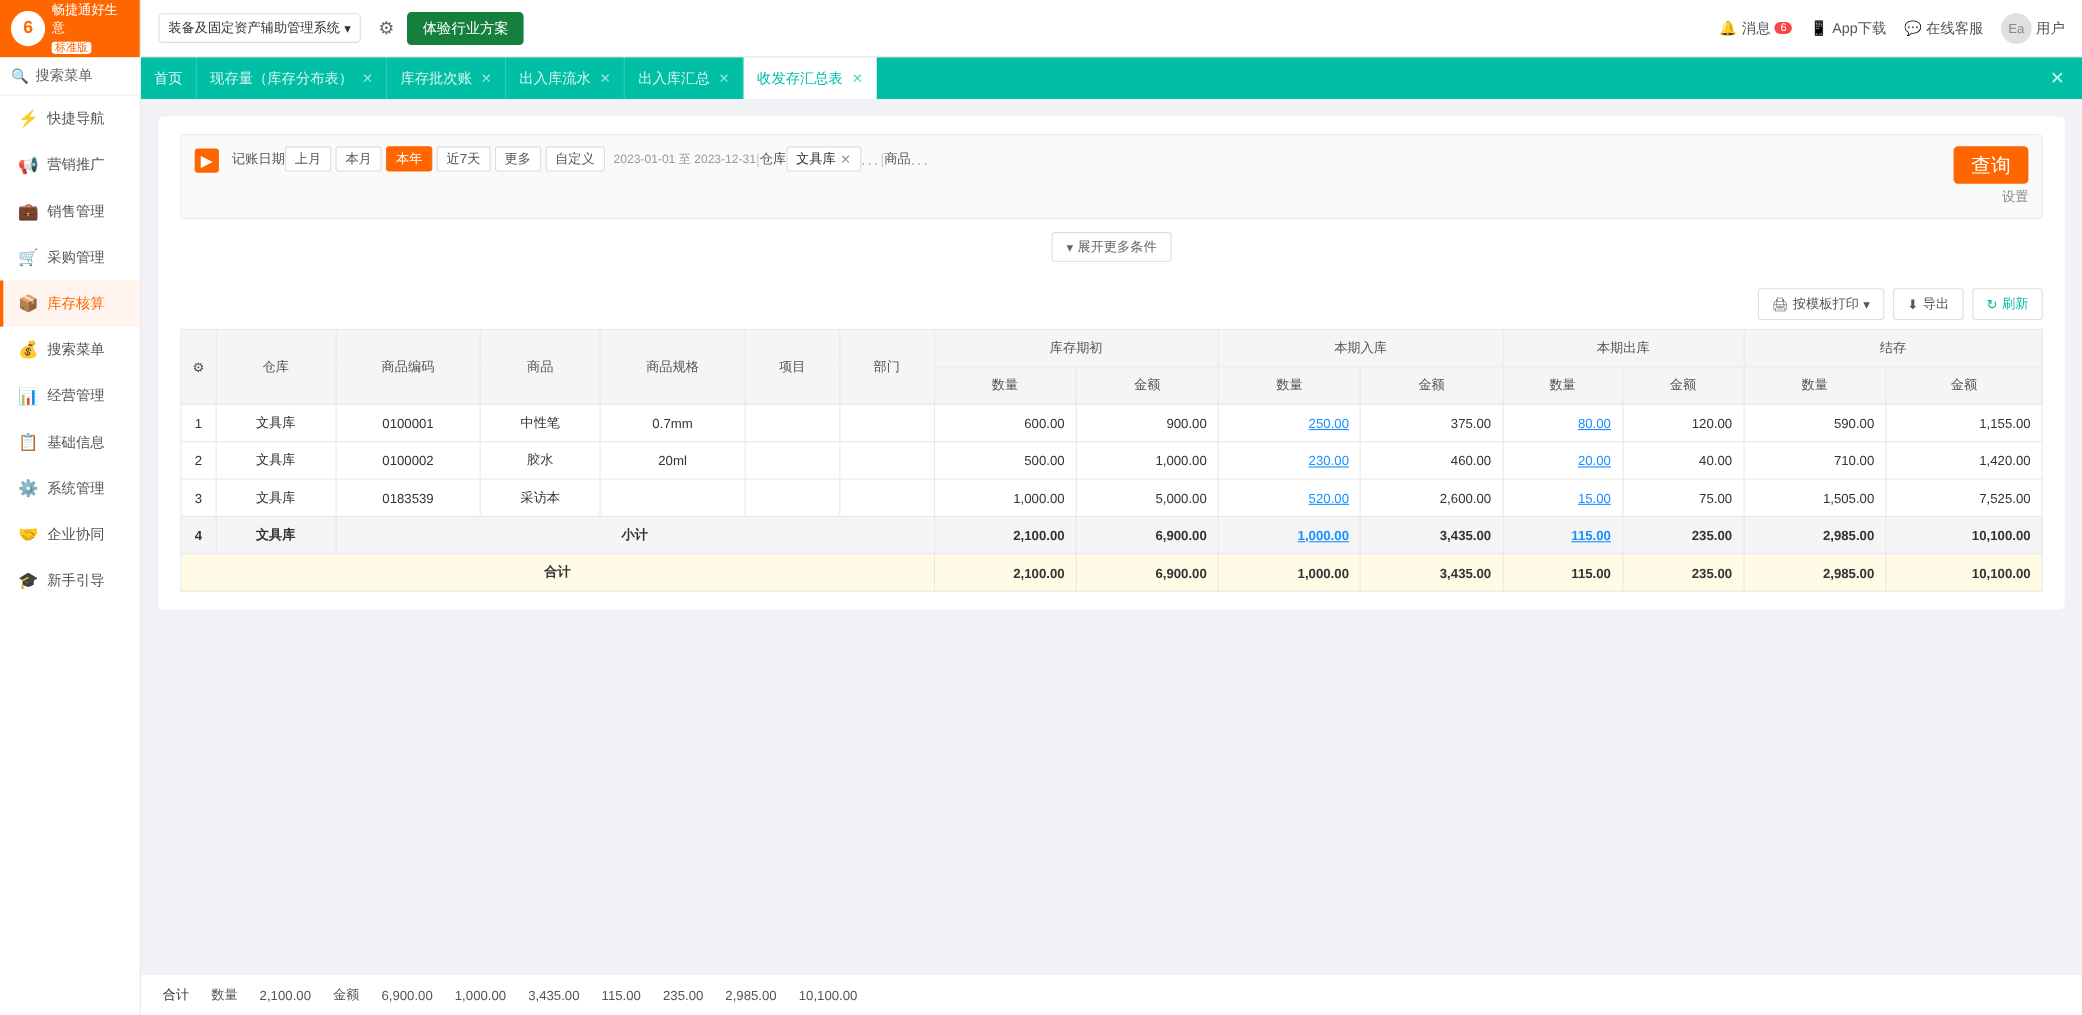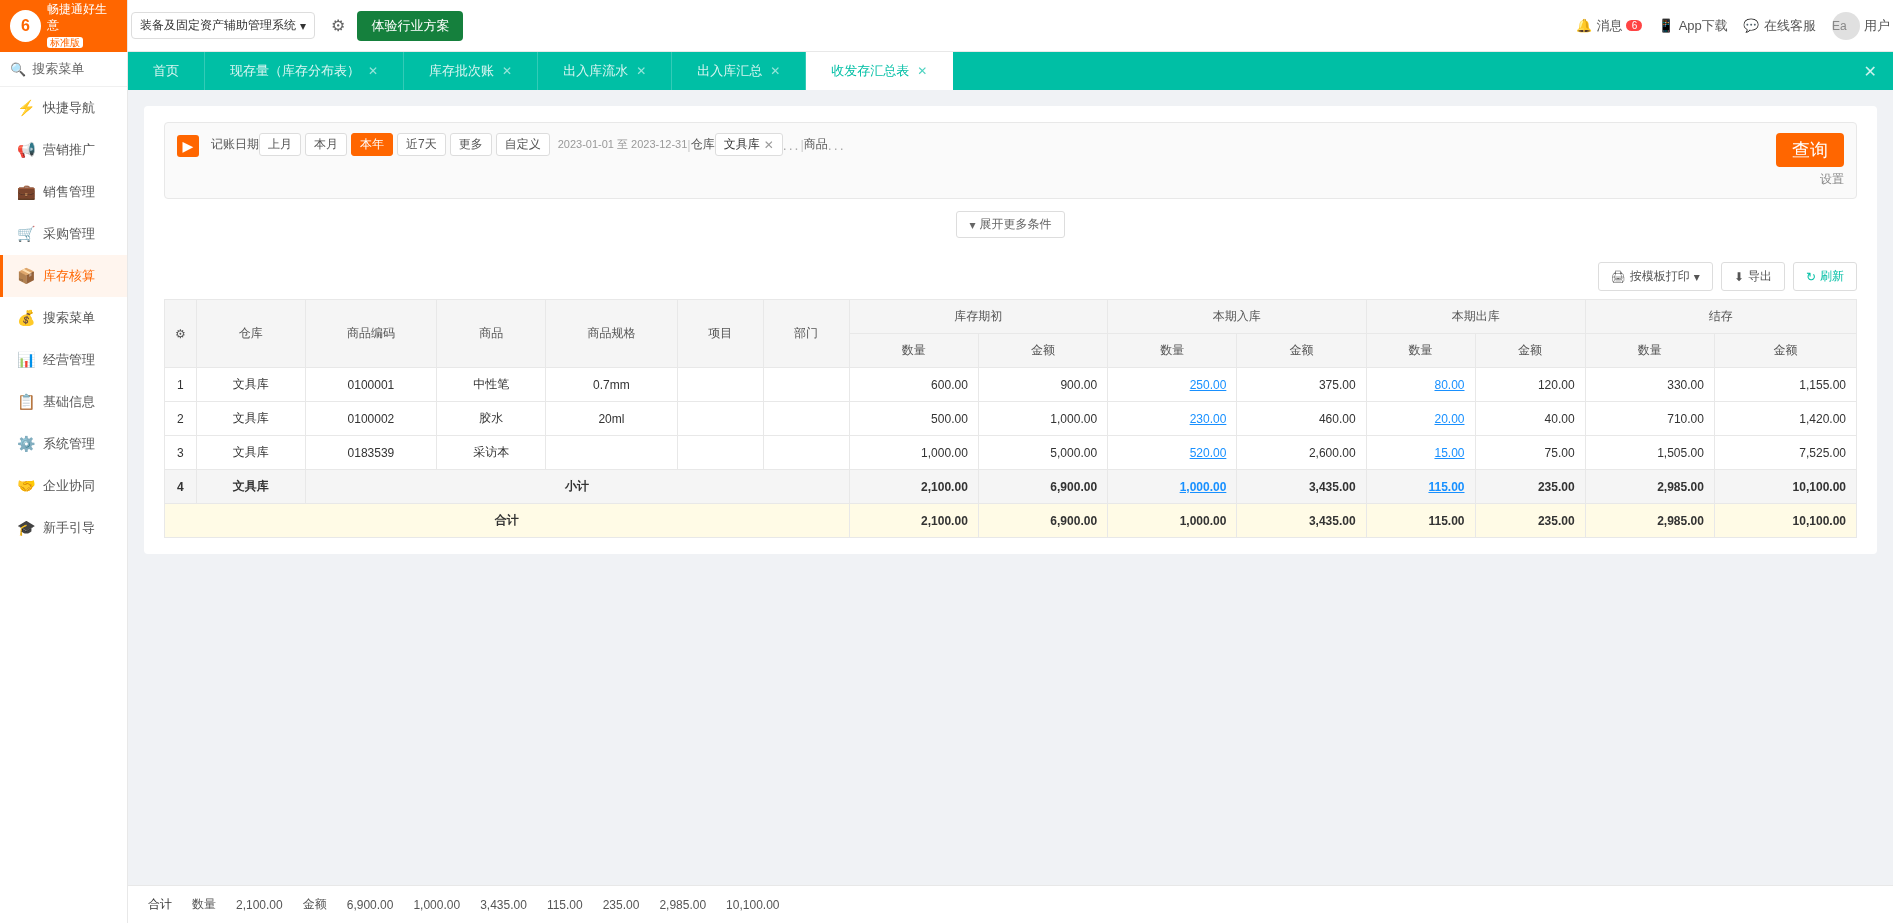--- a/index.html
+++ b/index.html
@@ -31,50 +31,50 @@
       display: flex; align-items: center; gap: 8px; padding: 12px 14px;
       cursor: pointer; color: #555; font-size: 13px; border-left: 3px solid transparent;
     }
     .nav-item.active { background: #fff5ee; color: #ff6600; border-left-color: #ff6600; }
     .nav-item .nav-icon { font-size: 15px; width: 18px; text-align: center; }
 
     
     .topbar {
       position: fixed; left: 128px; top: 0; right: 0; height: 52px;
       background: #fff; border-bottom: 1px solid #e8e8e8; z-index: 99;
-      display: flex; align-items: center; padding: 0 3px; gap: 12px;
+      display: flex; align-items: center; padding: 0 16px; gap: 12px;
     }
     .topbar-system-select {
       border: 1px solid #ddd; border-radius: 4px; padding: 4px 8px;
       font-size: 12px; color: #333; background: #fff; cursor: pointer;
       display: flex; align-items: center; gap: 4px;
     }
     .topbar-gear { font-size: 16px; color: #666; cursor: pointer; margin-left: 4px; }
     .topbar-trial-btn {
       background: #15803d; color: #fff; border: none; border-radius: 4px;
       padding: 6px 14px; font-size: 13px; cursor: pointer;
     }
     .topbar-right { margin-left: auto; display: flex; align-items: center; gap: 16px; }
     .topbar-right-item { display: flex; align-items: center; gap: 4px; color: #555; cursor: pointer; font-size: 13px; }
     .topbar-badge {
       background: #ff4444; color: #fff; font-size: 10px; border-radius: 8px;
       padding: 0 5px; min-width: 16px; text-align: center;
     }
     .user-avatar {
       width: 28px; height: 28px; border-radius: 50%; background: #e0e0e0;
-      display: flex; align-items: center; justify-content: flex-start; font-size: 12px; color: #888;
+      display: flex; align-items: center; justify-content: center; font-size: 12px; color: #888;
     }
 
     
     .tabbar {
       position: fixed; left: 128px; top: 52px; right: 0; height: 38px;
       background: #00bfa5; z-index: 98; display: flex; align-items: center; padding: 0 0;
     }
     .tab-item {
-      display: flex; align-items: center; gap: 6px; padding: 0 25px; height: 38px;
+      display: flex; align-items: center; gap: 6px; padding: 0 12px; height: 38px;
       color: rgba(255,255,255,0.85); font-size: 13px; cursor: pointer; white-space: nowrap;
       border-right: 1px solid rgba(255,255,255,0.2);
     }
     .tab-item.active { background: #fff; color: #00bfa5; font-weight: 500; }
     .tab-close { font-size: 12px; color: inherit; opacity: 0.7; margin-left: 2px; }
     .tabbar-close-btn {
       margin-left: auto; margin-right: 8px; color: rgba(255,255,255,0.8);
       font-size: 16px; cursor: pointer; padding: 0 8px;
     }
 
@@ -388,21 +388,21 @@
       <td>中性笔</td>
       <td>0.7mm</td>
       <td></td>
       <td></td>
       <td class="num-col">600.00</td>
       <td class="num-col">900.00</td>
       <td class="num-col"><span class="link-text">250.00</span></td>
       <td class="num-col">375.00</td>
       <td class="num-col"><span class="link-text">80.00</span></td>
       <td class="num-col">120.00</td>
-      <td class="num-col">330.00</td>
+      <td class="num-col">590.00</td>
       <td class="num-col">1,155.00</td>
     </tr>
           <tr>
       <td>2</td>
       <td>文具库</td>
       <td>0100002</td>
       <td>胶水</td>
       <td>20ml</td>
       <td></td>
       <td></td>

